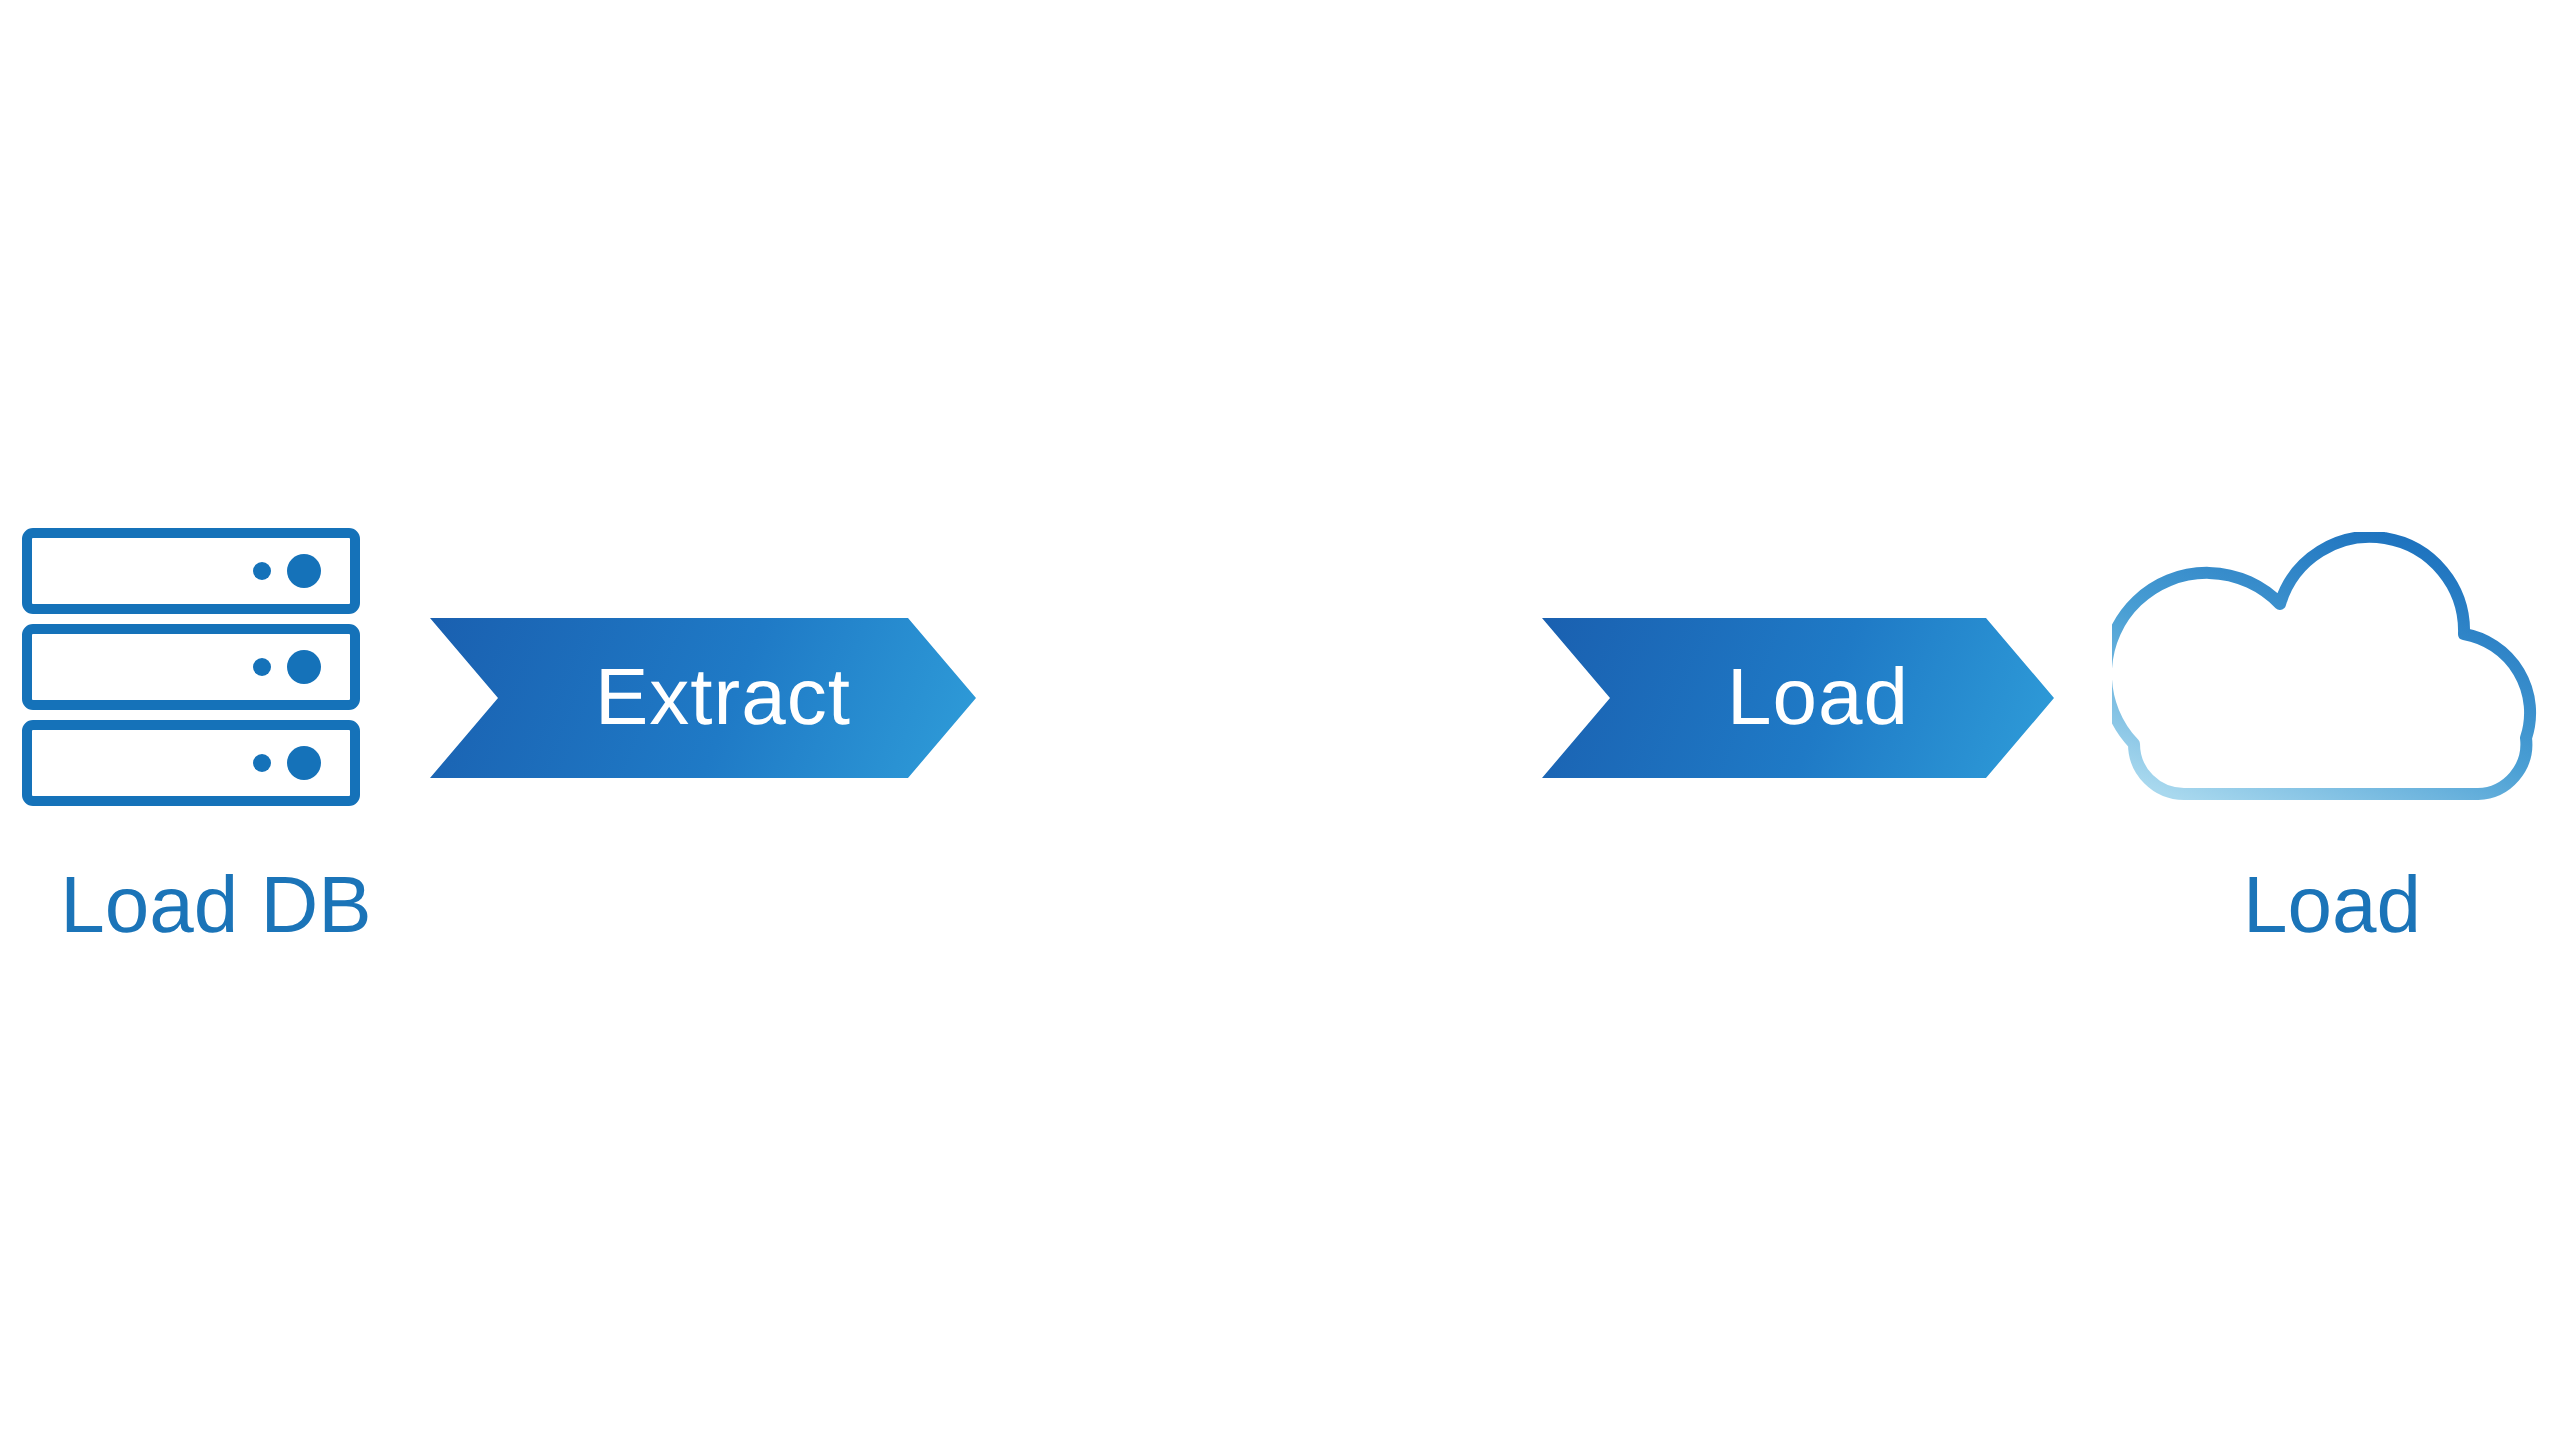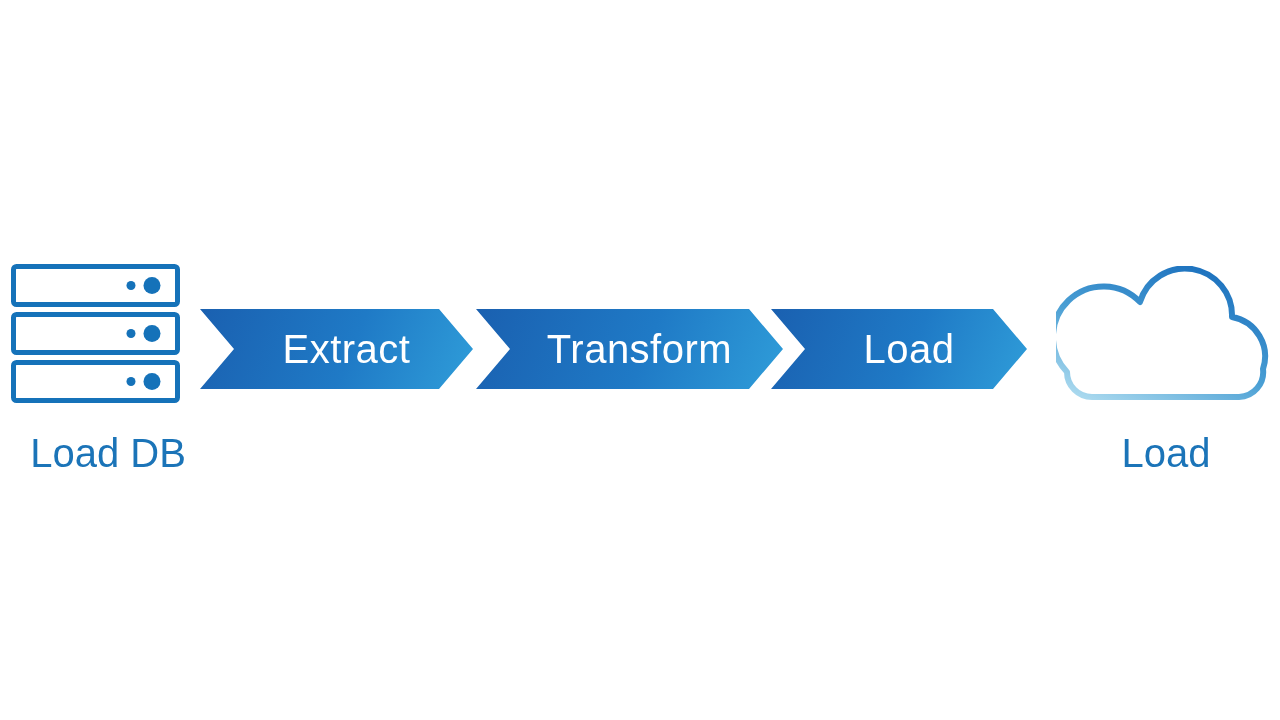--- a/index.html
+++ b/index.html
@@ -25,21 +25,21 @@
     align-items: center;
     justify-content: center;
     box-sizing: border-box;
     padding-left: 20px;
     color: #ffffff;
     font-size: 40px;
     letter-spacing: 0.5px;
     background: linear-gradient(112deg, #1a60b0 0%, #1f7ac6 55%, #2f9dd9 100%);
     clip-path: polygon(0 0, calc(100% - 34px) 0, 100% 50%, calc(100% - 34px) 100%, 0 100%, 34px 50%);
   }
-  #arrow-extract   { left: 200px; width: 273px; }
+  #arrow-extract   { left: 215px; width: 273px; }
   #arrow-transform { left: 476px; width: 307px; }
   #arrow-load      { left: 771px; width: 256px; }
 
   
   .db-icon    { position: absolute; left: 10px;  top: 262px; }
   .cloud-icon { position: absolute; left: 1056px; top: 266px; }
 
   
   .node-label {
     position: absolute;
@@ -73,23 +73,20 @@
         <circle cx="142" cy="119.5" r="8.5"></circle>
       </g>
     </svg>
   </div>
   <div class="node-label" id="label-source">Load DB</div>
 
   <div class="chevron" id="arrow-extract">
     <span>Extract</span>
   </div>
 
-  <div class="chevron" id="arrow-transform">
-    <span>Transform</span>
-  </div>
 
   <div class="chevron" id="arrow-load">
     <span>Load</span>
   </div>
 
   <div class="cloud-icon">
     <svg width="214" height="142" viewBox="0 0 214 142" aria-hidden="true">
       <defs>
         <linearGradient id="cloudGrad" x1="0.8" y1="0" x2="0.15" y2="1">
           <stop offset="0" stop-color="#1a6fbd"></stop>

